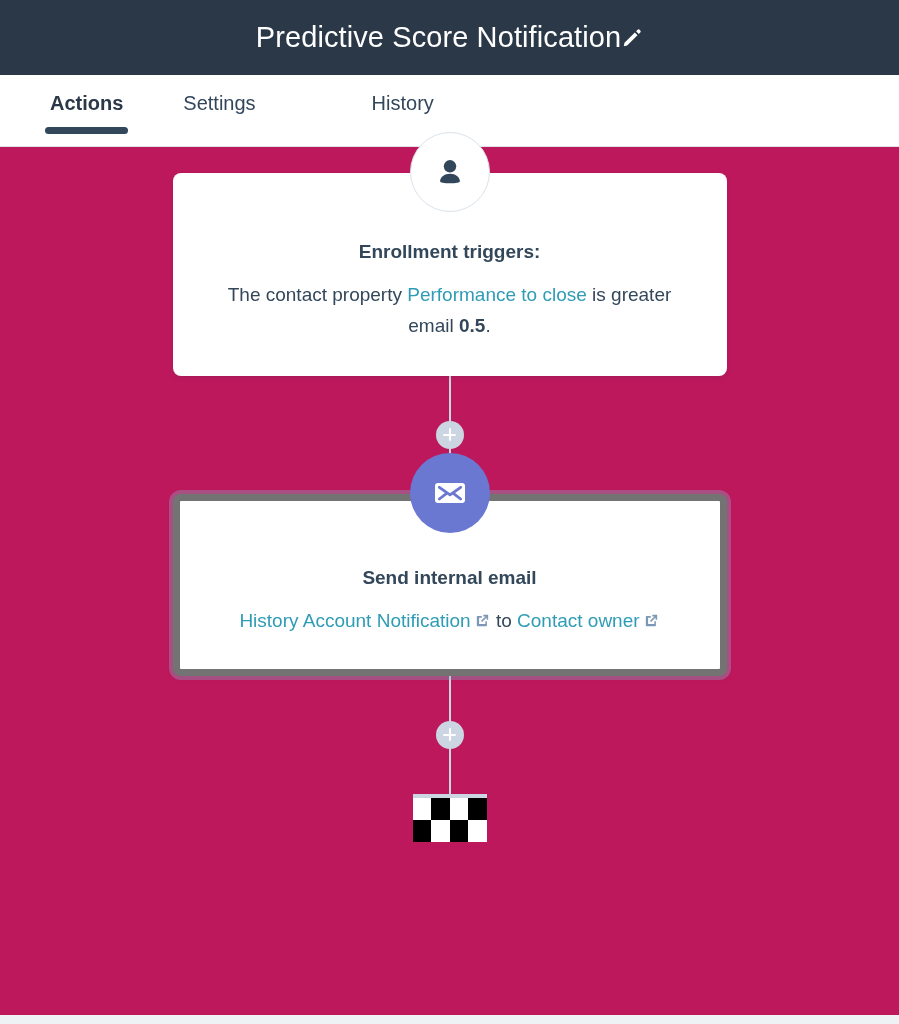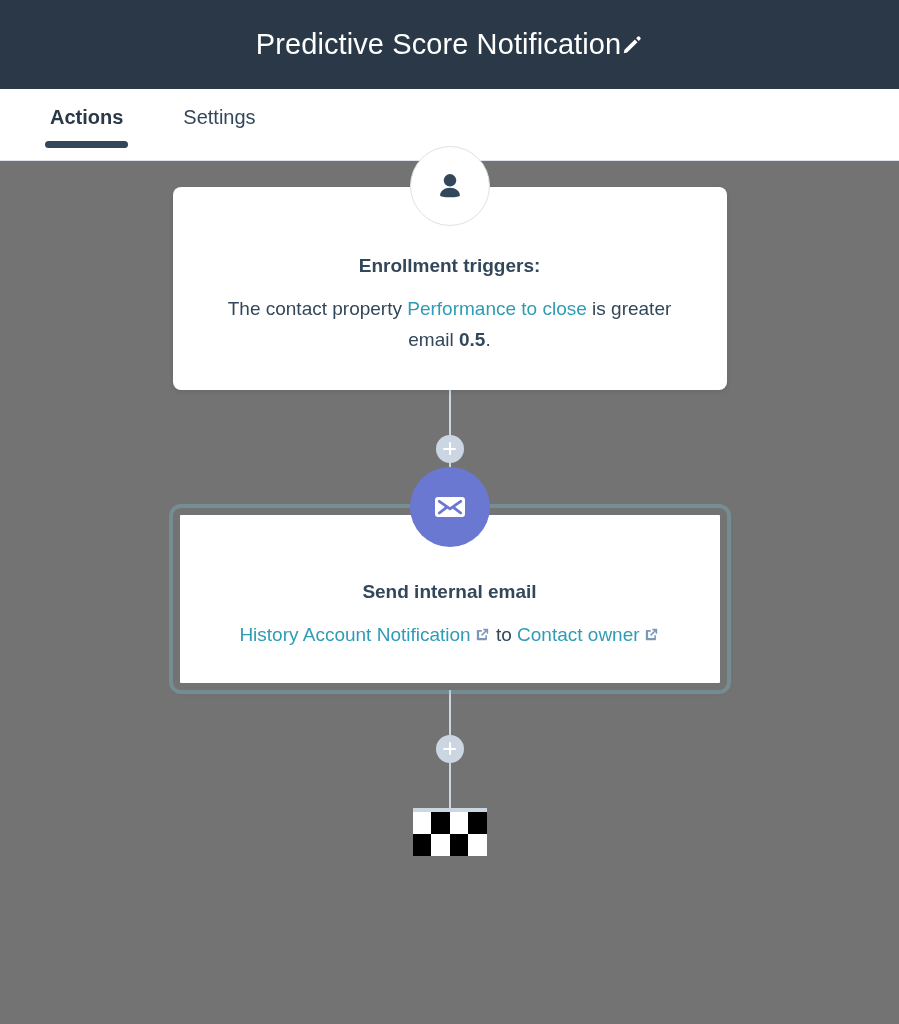--- a/index.html
+++ b/index.html
@@ -11,21 +11,21 @@
 
   body {
     font-family: "Liberation Sans", sans-serif;
     background: #eef2f5;
     color: #33475b;
     overflow: hidden;
   }
 
   
   .top-header {
-    height: 89px;
+    height: 75px;
     background: #2a3847;
     display: flex;
     align-items: center;
     justify-content: center;
   }
   .workflow-title {
     font-size: 29px;
     font-weight: 400;
     color: #ffffff;
     letter-spacing: .1px;
@@ -66,21 +66,21 @@
     bottom: -3px;
     height: 7px;
     border-radius: 4px;
     background: #33475b;
   }
 
   
   .canvas {
     position: relative;
     height: 868px;
-    background: #737373;
+    background: #be185d;
     padding-top: 26px;
   }
 
   .flow {
     position: relative;
     width: 899px;
     display: flex;
     flex-direction: column;
     align-items: center;
   }
@@ -222,20 +222,23 @@
 <div class="tab-bar">
   <div class="tab active">
     <span>Actions</span>
   </div>
   <div class="tab-spacer"></div>
   <div class="tab">
     <span>Settings</span>
   </div>
   <div class="tab-spacer"></div>
   <div class="tab-spacer"></div>
+  <div class="tab">
+    <span>History</span>
+  </div>
 </div>
 
 <div class="canvas">
   <div class="flow">
 
     <div class="node">
       <div class="node-icon trigger-icon">
         <svg width="34" height="34" viewBox="0 0 24 24">
           <circle cx="12" cy="8" r="4.4" fill="#33475b"></circle>
           <path d="M12 13.3c-3.9 0-7 2.4-7 5.4 0 .6 2.9 1.3 7 1.3s7-.7 7-1.3c0-3-3.1-5.4-7-5.4z" fill="#33475b"></path>

